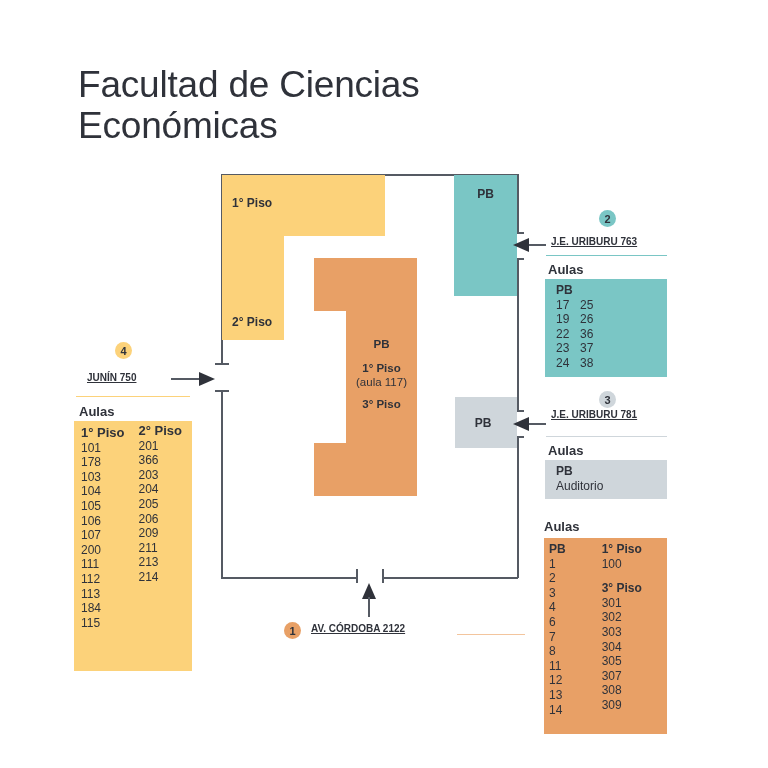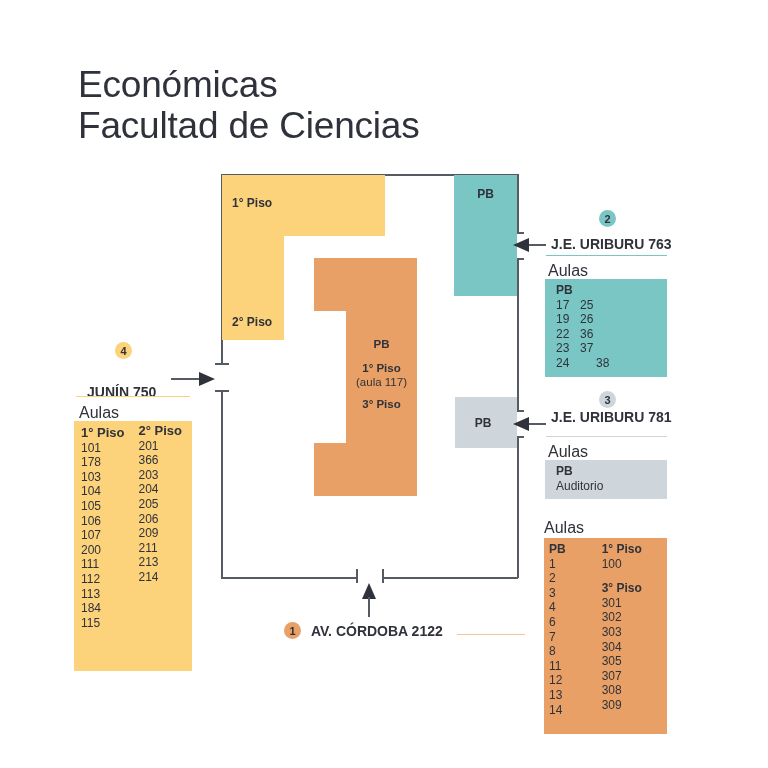--- a/index.html
+++ b/index.html
@@ -3,33 +3,33 @@
 <meta charset="utf-8">
 <style>
   html,body{margin:0;padding:0;background:#ffffff;}
   body{width:768px;height:768px;position:relative;overflow:hidden;font-family:"Liberation Sans","DejaVu Sans",sans-serif;color:#2f323a;}
   .abs{position:absolute;}
   .title{left:78px;top:64px;font-size:37px;line-height:41px;font-weight:500;color:#2f323a;letter-spacing:-0.2px;}
   .title div{white-space:nowrap;}
   .block-label{font-weight:bold;font-size:12px;color:#2f323a;}
   .center-text{text-align:center;font-size:11.5px;line-height:14px;}
   .badge{width:17px;height:17px;border-radius:50%;font-size:11px;font-weight:bold;display:flex;align-items:center;justify-content:center;color:#2f323a;}
-  .street{font-weight:bold;font-size:14px;white-space:nowrap;}
-  .aulas{font-weight:normal;font-size:16px;}
+  .street{font-weight:bold;font-size:10px;white-space:nowrap;text-decoration:underline;}
+  .aulas{font-weight:bold;font-size:13px;}
   .card{font-size:12px;line-height:14.6px;}
   .card .hd{font-weight:bold;}
   .rule{height:1px;}
   .tick{background:#555a63;}
 </style>
 </head>
 <body>
 
 <div class="abs title">
+  <div>Facultad de Ciencias</div>
   <div>Económicas</div>
-  <div>Facultad de Ciencias</div>
 </div>
 
 <div>
 
   <div class="abs tick" style="left:221px;top:174px;width:297px;height:1.5px;"></div>
 
   <div class="abs tick" style="left:221px;top:174px;width:1.5px;height:190px;"></div>
 
   <div class="abs tick" style="left:221px;top:390px;width:1.5px;height:188px;"></div>
 
@@ -92,21 +92,21 @@
         <span>26</span>
       </div>
     <div style="display:flex;gap:8px;">
         <span style="width:16px">22</span>
         <span>36</span>
       </div>
     <div style="display:flex;gap:8px;">
         <span style="width:16px">23</span>
         <span>37</span>
       </div>
-    <div style="display:flex;gap:24px;">
+    <div style="display:flex;gap:8px;">
         <span style="width:16px">24</span>
         <span>38</span>
       </div>
   </div>
 </div>
 
 <div>
   <div class="abs badge" style="left:599px;top:391px;background:#cfd6db;">3</div>
   <div class="abs tick" style="left:528px;top:423px;width:18px;height:2px;"></div>
   <svg class="abs" style="left:513px;top:417px;" width="16" height="14">
@@ -116,21 +116,21 @@
   <div class="abs rule" style="left:546px;top:436px;width:121px;background:#cfd6db;"></div>
   <div class="abs aulas" style="left:548px;top:443px;">Aulas</div>
   <div class="abs card" style="left:545px;top:460px;width:122px;height:39px;background:#cfd6db;padding:4px 0 0 11px;box-sizing:border-box;">
     <div class="hd">PB</div>
     <div>Auditorio</div>
   </div>
 </div>
 
 <div>
   <div class="abs badge" style="left:115px;top:342px;background:#fcd27a;">4</div>
-  <div class="abs street" style="left:87px;top:384px;">JUNÍN 750</div>
+  <div class="abs street" style="left:87px;top:372px;">JUNÍN 750</div>
   <div class="abs tick" style="left:171px;top:378px;width:32px;height:2px;"></div>
   <svg class="abs" style="left:199px;top:372px;" width="16" height="14">
       <polygon points="16,7 0,0 0,14" fill="#2f323a"></polygon>
     </svg>
   <div class="abs rule" style="left:76px;top:396px;width:114px;background:#fcd27a;"></div>
   <div class="abs aulas" style="left:79px;top:404px;">Aulas</div>
   <div class="abs card" style="left:74px;top:421px;width:118px;height:250px;background:#fcd27a;padding:5px 0 0 7px;box-sizing:border-box;display:flex;gap:14px;">
     <div>
       <div class="hd" style="font-size:13px;">1° Piso</div>
       <div>101</div>

